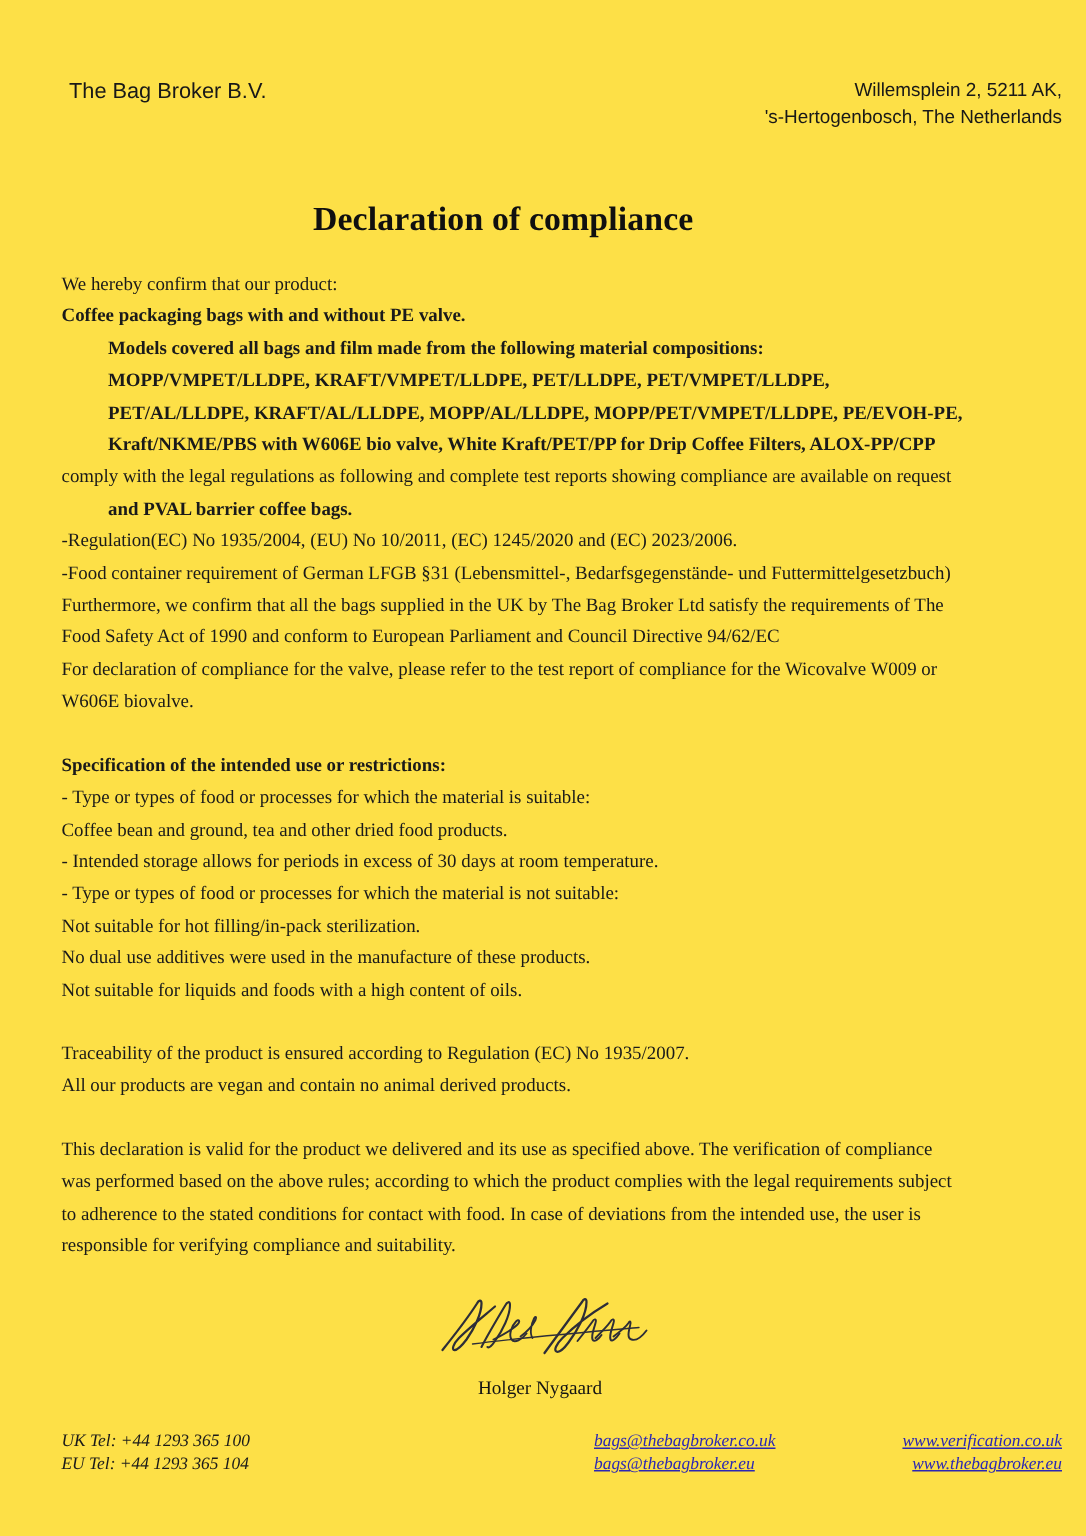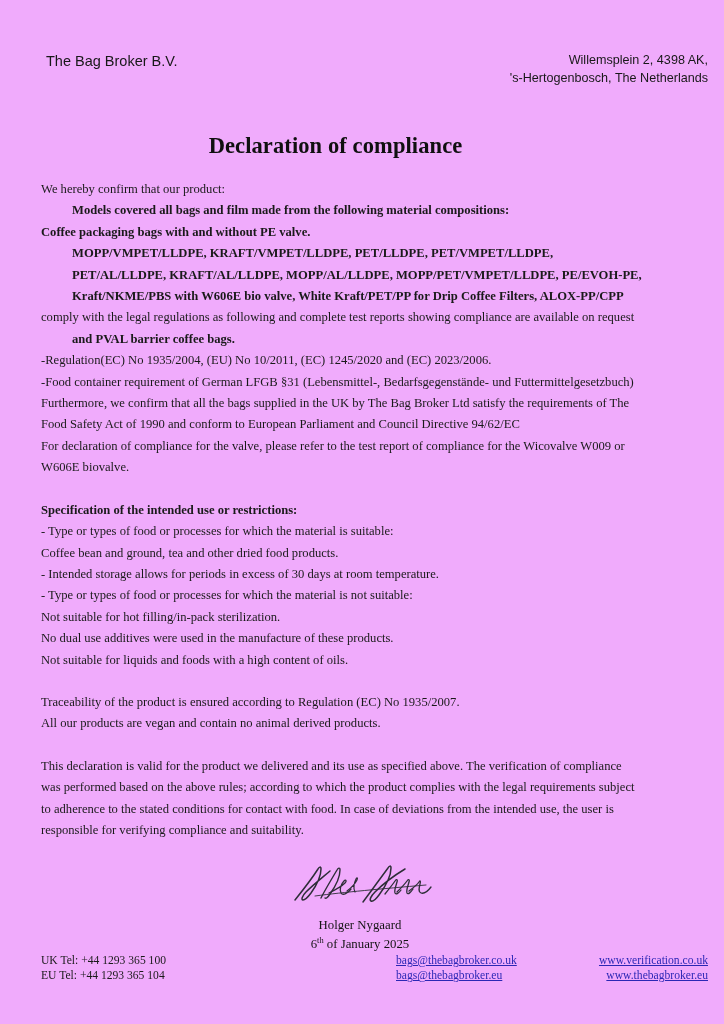--- a/index.html
+++ b/index.html
@@ -4,21 +4,21 @@
 <style>
   html, body {
     margin: 0;
     padding: 0;
     background: #ffffff;
   }
   .page {
     position: relative;
     width: 724px;
     height: 1024px;
-    background: #f0abfc;
+    background: #fde047;
     overflow: hidden;
     font-family: "Liberation Serif", "DejaVu Serif", serif;
     color: #1a1a1a;
   }
 
   
   .letterhead {
     position: absolute;
     top: 52px;
     left: 46px;
@@ -108,20 +108,21 @@
     top: 953px;
     left: 41px;
     width: 667px;
     font-size: 11.6px;
     line-height: 15.4px;
     color: #1a1a1a;
   }
   .footer-row {
     display: flex;
     align-items: center;
+    font-style: italic;
   }
   .footer-tel {
     width: 355px;
     flex: 0 0 355px;
     white-space: nowrap;
   }
   .footer-email {
     width: 133px;
     flex: 0 0 133px;
     white-space: nowrap;
@@ -137,32 +138,32 @@
   }
 </style>
 </head>
 <body>
 
 <div class="page">
 
   <div class="letterhead">
     <div class="company-name">The Bag Broker B.V.</div>
     <div class="company-address">
-      <div>Willemsplein 2, 4398 AK,</div>
+      <div>Willemsplein 2, 5211 AK,</div>
       <div>'s-Hertogenbosch, The Netherlands</div>
     </div>
   </div>
 
   <div class="doc-title">Declaration of compliance</div>
 
   <div class="body-area">
 
     <span class="line">We hereby confirm that our product:</span>
+    <span class="line bold">Coffee packaging bags with and without PE valve.</span>
     <span class="line bold indent">Models covered all bags and film made from the following material compositions:</span>
-    <span class="line bold">Coffee packaging bags with and without PE valve.</span>
     <span class="line bold indent">MOPP/VMPET/LLDPE, KRAFT/VMPET/LLDPE, PET/LLDPE, PET/VMPET/LLDPE,</span>
     <span class="line bold indent">PET/AL/LLDPE, KRAFT/AL/LLDPE, MOPP/AL/LLDPE, MOPP/PET/VMPET/LLDPE, PE/EVOH-PE,</span>
     <span class="line bold indent">Kraft/NKME/PBS with W606E bio valve, White Kraft/PET/PP for Drip Coffee Filters, ALOX-PP/CPP</span>
     <span class="line">comply with the legal regulations as following and complete test reports showing compliance are available on request</span>
 
     <span class="line bold indent">and PVAL barrier coffee bags.</span>
     <span class="line">-Regulation(EC) No 1935/2004, (EU) No 10/2011, (EC) 1245/2020 and (EC) 2023/2006.</span>
     <span class="line">-Food container requirement of German LFGB §31 (Lebensmittel-, Bedarfsgegenstände- und Futtermittelgesetzbuch)</span>
     <span class="line">Furthermore, we confirm that all the bags supplied in the UK by The Bag Broker Ltd satisfy the requirements of The</span>
     <span class="line">Food Safety Act of 1990 and conform to European Parliament and Council Directive 94/62/EC</span>
@@ -201,21 +202,20 @@
         <path d="M44 33 C50 30, 56 27, 60 23 C62 21, 61 19, 59 21 C56 24, 54 30, 56 33 C58 36, 63 33, 66 29" stroke-width="1.3"></path>
         <path d="M62 31 C66 28, 70 24, 72 20 C73 18, 72 17, 71 19 C69 23, 68 29, 70 32" stroke-width="1.2"></path>
         <path d="M78 42 C86 31, 95 19, 103 8 C104 6, 106 5, 106 8 C106 16, 100 27, 94 35 C91 39, 88 42, 86 41 C84 40, 86 36, 90 32 C98 24, 110 15, 120 9" stroke-width="1.5"></path>
         <path d="M100 34 C104 29, 108 24, 110 21 C111 19, 113 19, 112 22 C111 26, 109 30, 110 33 C111 35, 114 33, 116 30" stroke-width="1.3"></path>
         <path d="M112 32 C116 28, 120 24, 122 21 C123 19, 125 19, 124 22 C123 26, 121 30, 122 33 C123 35, 126 32, 128 29" stroke-width="1.3"></path>
         <path d="M124 31 C128 28, 132 25, 134 22 C135 20, 136 21, 135 24 C134 28, 133 32, 136 33 C139 34, 143 31, 146 27" stroke-width="1.3"></path>
         <path d="M30 36 C60 32, 95 29, 141 25" stroke-width="0.9"></path>
       </g>
     </svg>
     <div class="sig-name">Holger Nygaard</div>
-    <div class="sig-date"><span>6</span><sup>th</sup><span> of January 2025</span></div>
   </div>
 
   <div class="footer">
     <div class="footer-row">
       <span class="footer-tel">UK Tel: +44 1293 365 100</span>
       <span class="footer-email"><a class="link" href="#">bags@thebagbroker.co.uk</a></span>
       <span class="footer-web"><a class="link" href="#">www.verification.co.uk</a></span>
     </div>
     <div class="footer-row">
       <span class="footer-tel">EU Tel: +44 1293 365 104</span>

